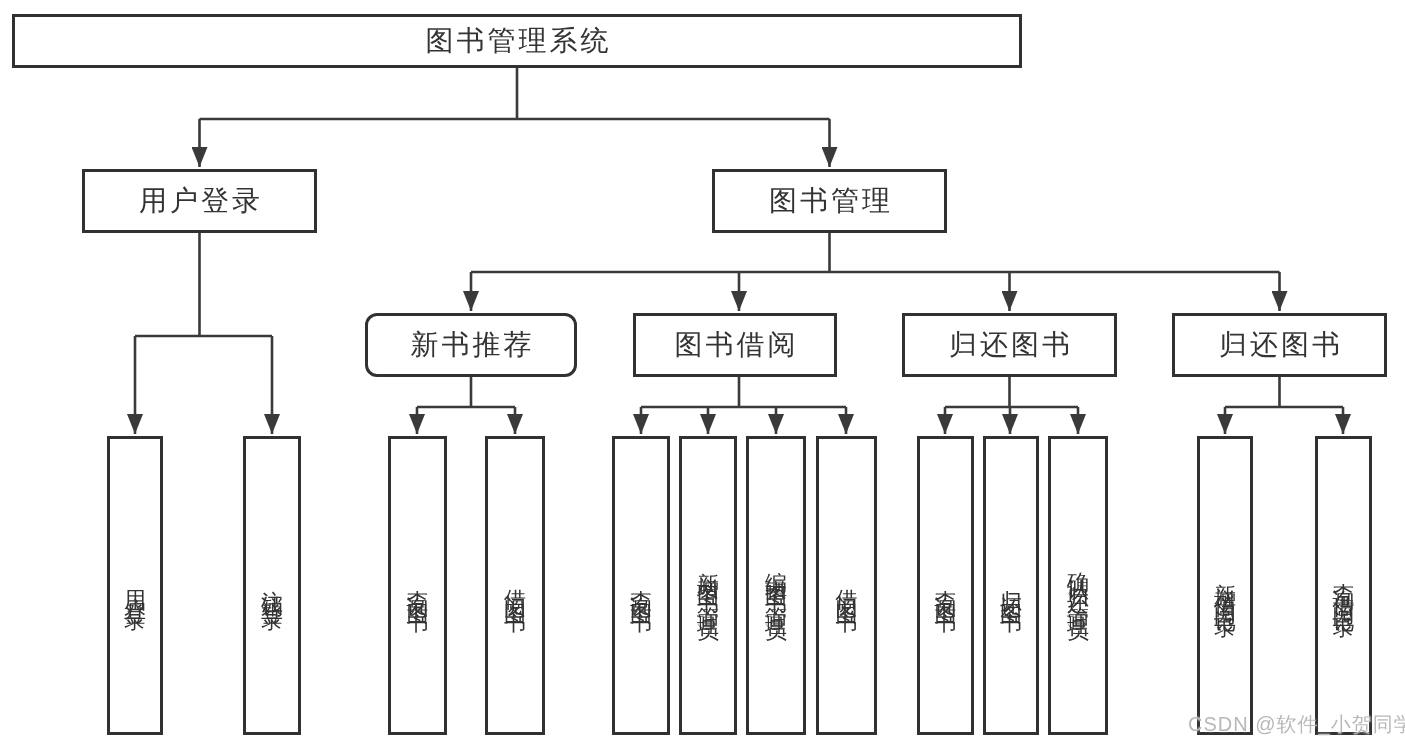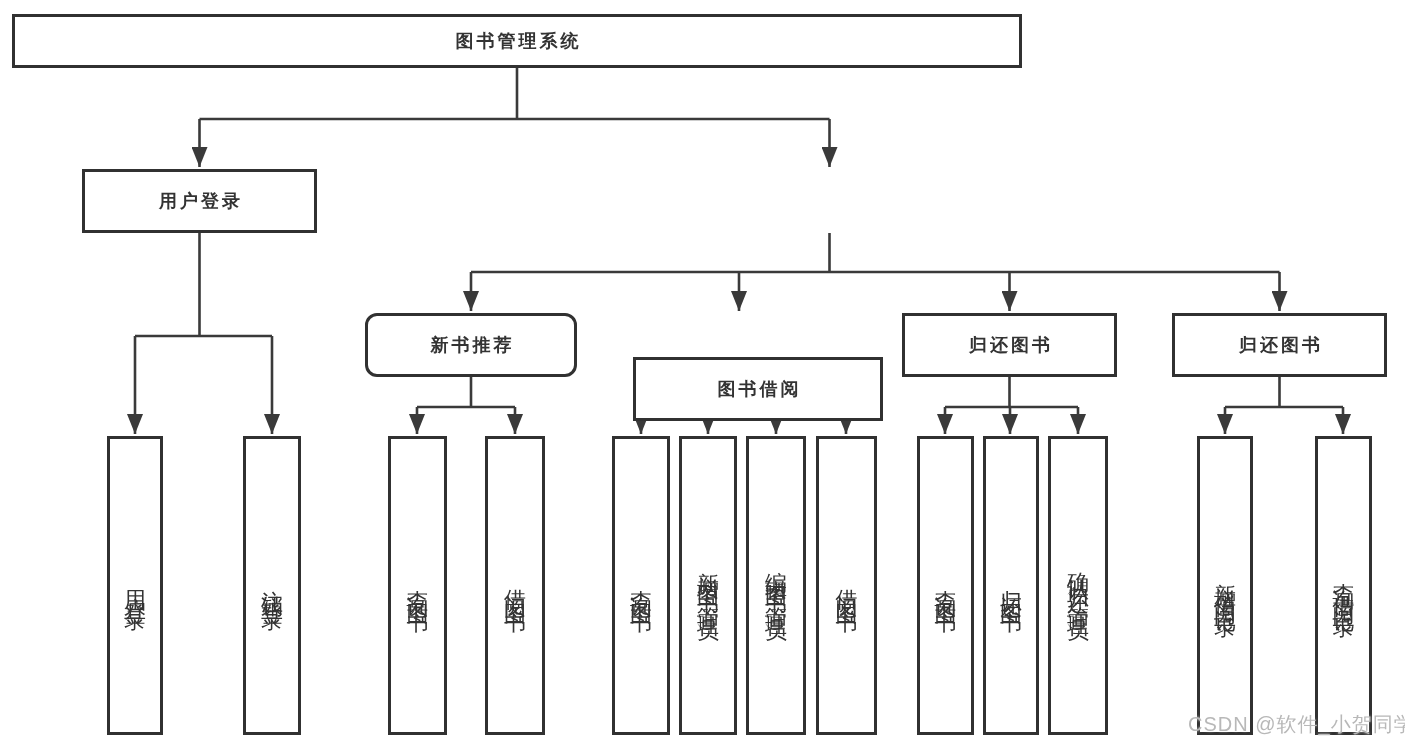--- a/index.html
+++ b/index.html
@@ -24,25 +24,24 @@
     position: absolute;
     box-sizing: border-box;
     background: #ffffff;
     border: 3px solid #313131;
     display: flex;
     align-items: center;
     justify-content: center;
     color: #333333;
   }
   .node.h span {
-    font-size: 18px;
+    font-size: 28px;
     letter-spacing: 3px;
     white-space: nowrap;
     text-indent: 3px;
-    font-weight: bold;
   }
   .node.v span {
     writing-mode: vertical-rl;
     text-orientation: mixed;
     font-size: 22px;
     letter-spacing: 7px;
     line-height: 1;
   }
   .watermark {
     position: absolute;
@@ -104,25 +103,28 @@
     </g>
   </svg>
 
   <div class="node h" style="left:12px; top:14px; width:1010px; height:54px;">
     <span>图书管理系统</span>
   </div>
 
   <div class="node h" style="left:82px; top:169px; width:235px; height:64px;">
     <span>用户登录</span>
   </div>
+  <div class="node h" style="left:712px; top:169px; width:235px; height:64px;">
+    <span>图书管理</span>
+  </div>
 
   <div class="node h" style="left:365px; top:313px; width:212px; height:64px;border-radius:12px;">
     <span>新书推荐</span>
   </div>
-  <div class="node h" style="left:633px; top:313px; width:250px; height:64px;margin-top:44px;">
+  <div class="node h" style="left:633px; top:313px; width:204px; height:64px;">
     <span>图书借阅</span>
   </div>
   <div class="node h" style="left:902px; top:313px; width:215px; height:64px;">
     <span>归还图书</span>
   </div>
   <div class="node h" style="left:1172px; top:313px; width:215px; height:64px;">
     <span>归还图书</span>
   </div>
 
   <div class="node v" style="left:107px; top:436px; width:56px; height:299px;">

